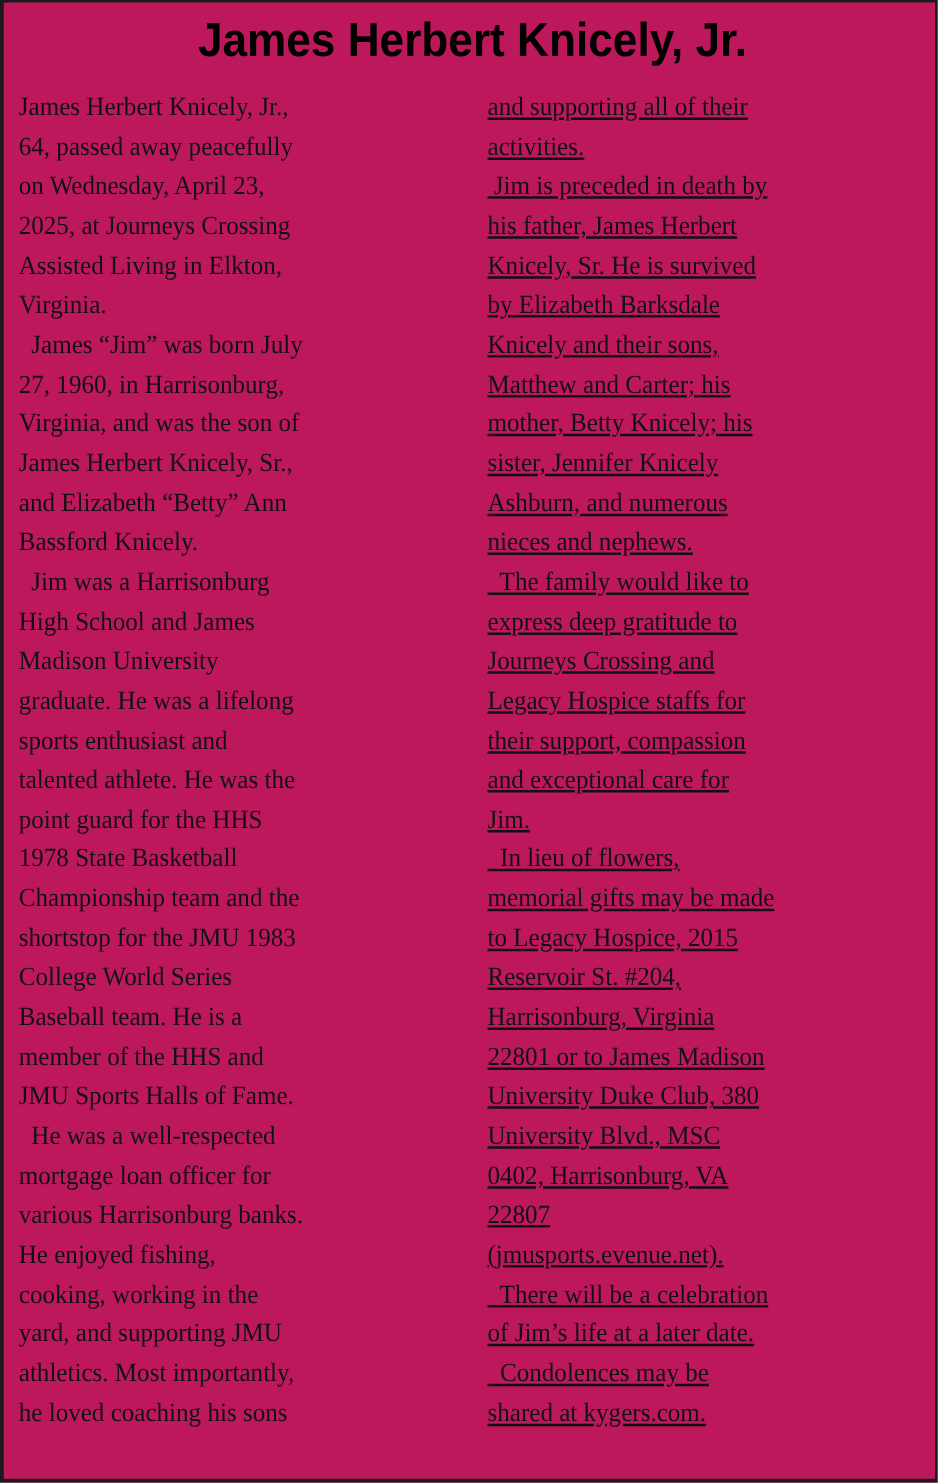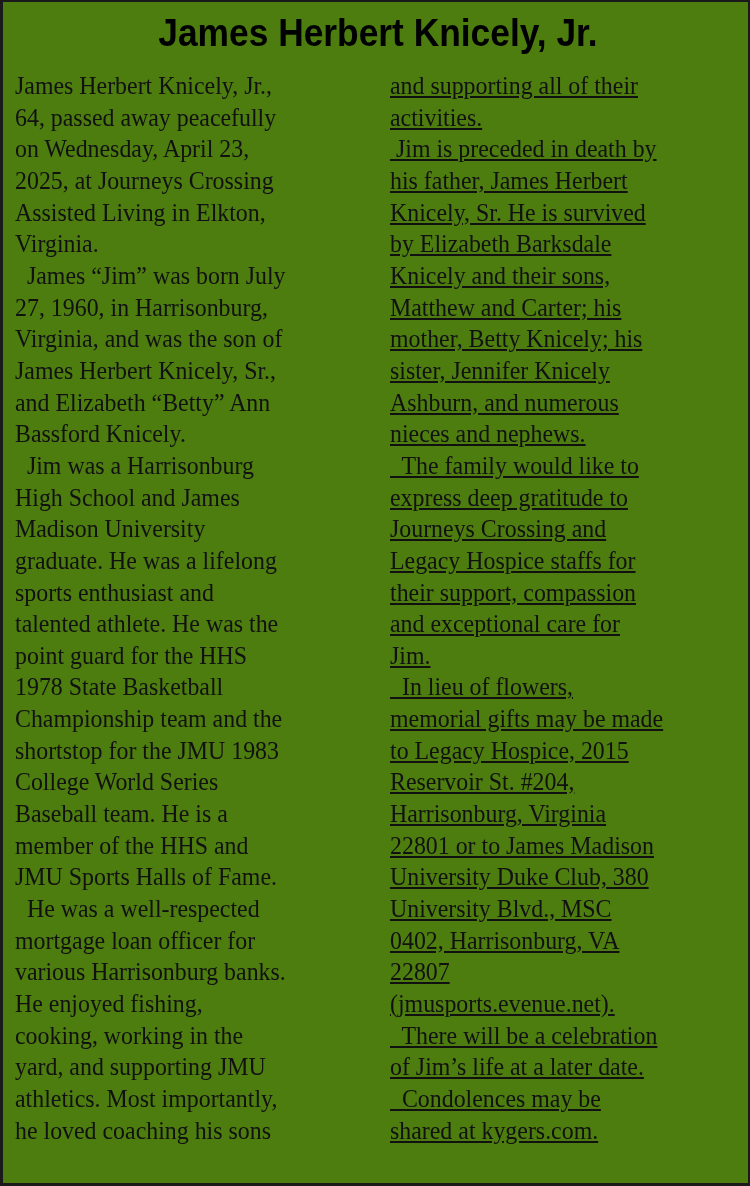--- a/index.html
+++ b/index.html
@@ -4,38 +4,38 @@
 <style>
   html, body { margin: 0; padding: 0; background: #ffffff; }
   body { width: 750px; height: 1186px; overflow: hidden; }
   .frame {
     position: absolute; left: 0; top: 0;
     width: 750px; height: 1186px;
     box-sizing: border-box;
     border: 2px solid #1a1a1a;
     border-left-width: 3px;
     border-bottom-width: 3px;
-    background: #4d7c0f;
+    background: #be185d;
   }
   .title {
     position: absolute; left: 0; top: 6px; width: 750px;
     text-align: center;
     font-family: "Liberation Sans", sans-serif;
     font-weight: bold;
     font-size: 38px;
     line-height: 50px;
     color: #000000;
     transform: scaleX(0.93);
     transform-origin: center;
     letter-spacing: 0px;
   }
   .col {
     position: absolute; top: 68px;
     font-family: "Liberation Serif", serif;
-    font-size: 25px;
+    font-size: 21px;
     line-height: 31.65px;
     color: #111111;
     white-space: pre;
   }
   .col-left { left: 12px; width: 360px; }
   .col-right { left: 387px; width: 355px; text-decoration: underline; }
   .line {
     display: block;
     transform: scaleX(0.955);
     transform-origin: left center;

